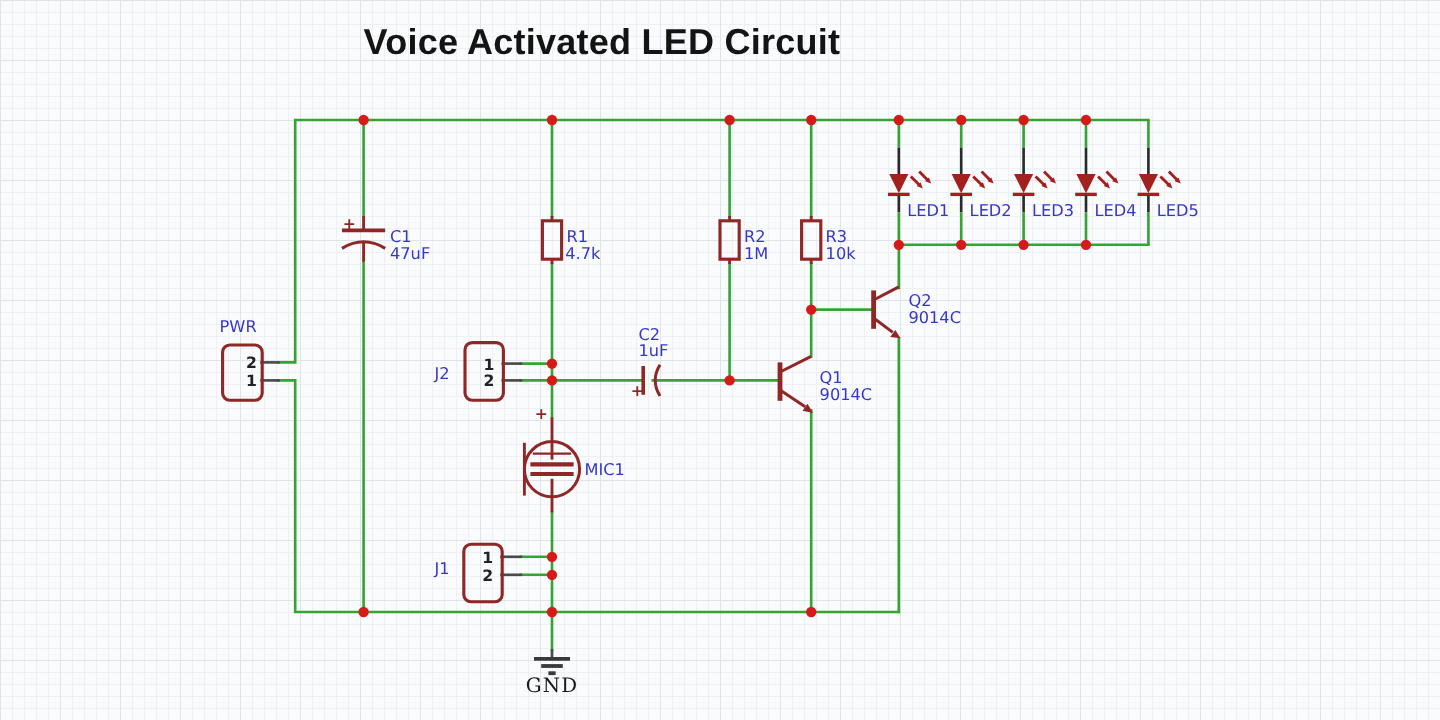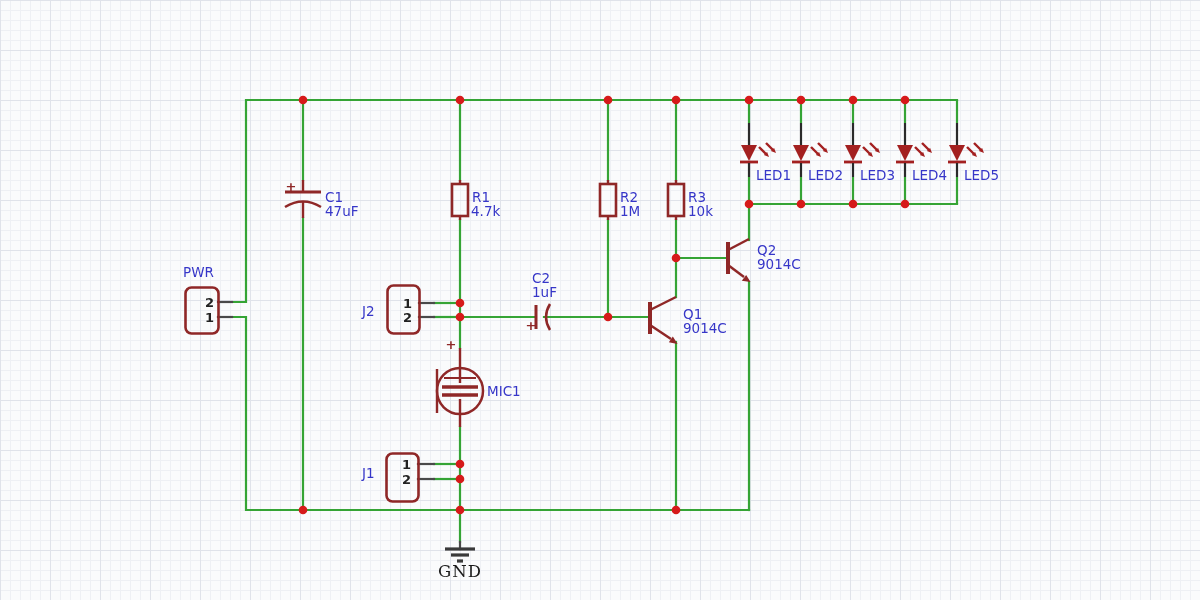--- a/index.html
+++ b/index.html
@@ -25,20 +25,21 @@
   svg { position: absolute; left: 0; top: 0; }
   .lbl  { font: 13.5px "DejaVu Sans", sans-serif; fill: #3636c8; }
   .pin  { font: 700 13px "DejaVu Sans", sans-serif; fill: #222222; }
   .plus { font: 700 13px "DejaVu Sans", sans-serif; fill: #8f2727; }
   .gndt { font: 16.5px "DejaVu Serif", serif; fill: #191919; letter-spacing: 1px; }
 </style>
 </head>
 <body>
 
 <div id="stage">
+  <div id="title">Voice Activated LED Circuit</div>
 
   <svg width="1200" height="600" viewBox="0 0 1200 600">
 
     <g stroke="#35a435" stroke-width="2.2" fill="none" stroke-linecap="square">
       <path d="M232,302 H246 V100 H957"></path>
       <path d="M232,317 H246 V510 H749"></path>
       <path d="M303,100 V180"></path>
       <path d="M303,218 V510"></path>
       <path d="M460,100 V180"></path>
       <path d="M460,220 V348"></path>

